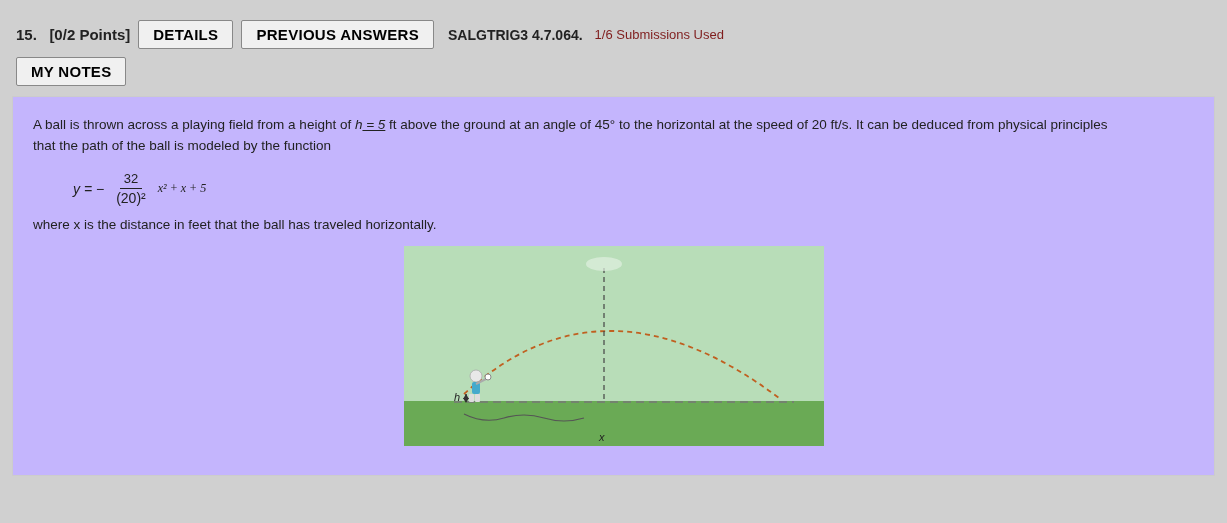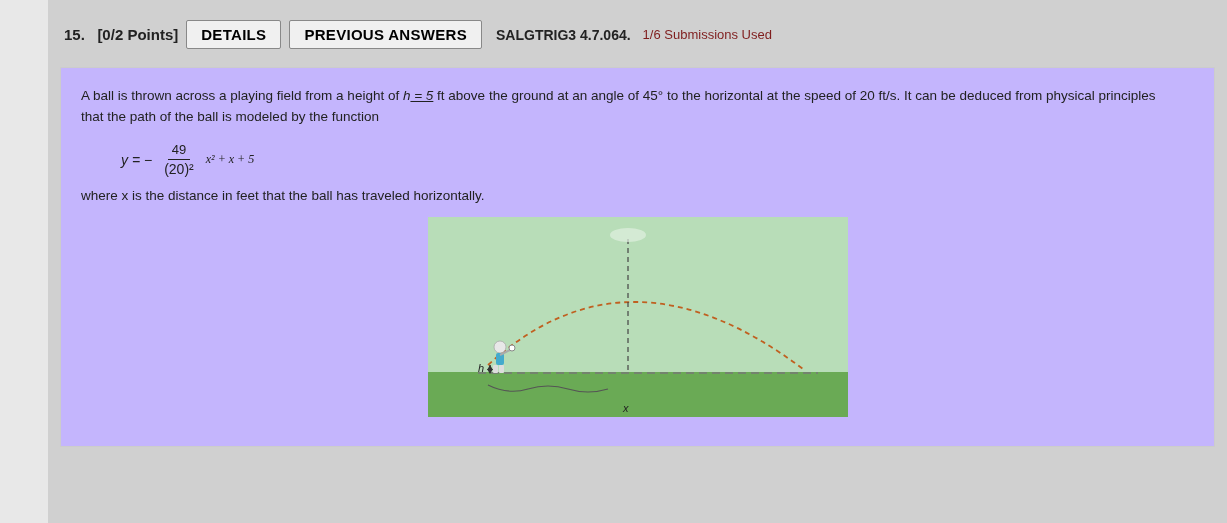--- a/index.html
+++ b/index.html
@@ -6,21 +6,20 @@
     body {
       background: #e8e8e8;
       font-family: Arial, sans-serif;
       font-size: 14px;
       color: #222;
     }
     .page-wrapper {
       background: #d0d0d0;
       min-height: 523px;
       padding: 10px;
-      margin-left: 48px;
     }
     .question-header {
       display: flex;
       align-items: center;
       gap: 8px;
       padding: 10px 6px 8px 6px;
       flex-wrap: wrap;
     }
     .question-number {
       font-weight: bold;
@@ -129,31 +128,32 @@
       <span>15.</span>
       &nbsp;
       <span>[0/2 Points]</span>
     </span>
     <button class="btn">DETAILS</button>
     <button class="btn">PREVIOUS ANSWERS</button>
     <span class="problem-id">SALGTRIG3 4.7.064.</span>
     <span class="submissions">1/6 Submissions Used</span>
   </div>
   <div class="second-row">
+    <button class="btn">MY NOTES</button>
   </div>
 
   <div class="content-area">
     <p class="problem-text">
       <span>A ball is thrown across a playing field from a height of </span><span style="font-style:italic;">h</span><span style="text-decoration:underline; font-style:italic;"><span> = 5</span></span><span> ft above the ground at an angle of 45° to the horizontal at the speed of 20 ft/s. It can be deduced from physical principles that the path of the ball is modeled by the function</span>
     </p>
 
     <div class="formula-block">
       <span class="formula-lhs">y = −</span>
       <span class="fraction">
-        <span class="numerator">49</span>
+        <span class="numerator">32</span>
         <span class="denominator">(20)²</span>
       </span>
       <span class="formula-text">x² + x + 5</span>
     </div>
 
     <p class="where-text">where x is the distance in feet that the ball has traveled horizontally.</p>
 
     <div class="image-area">
       <div class="ball-diagram">
         <svg viewBox="0 0 420 200" xmlns="http://www.w3.org/2000/svg">

